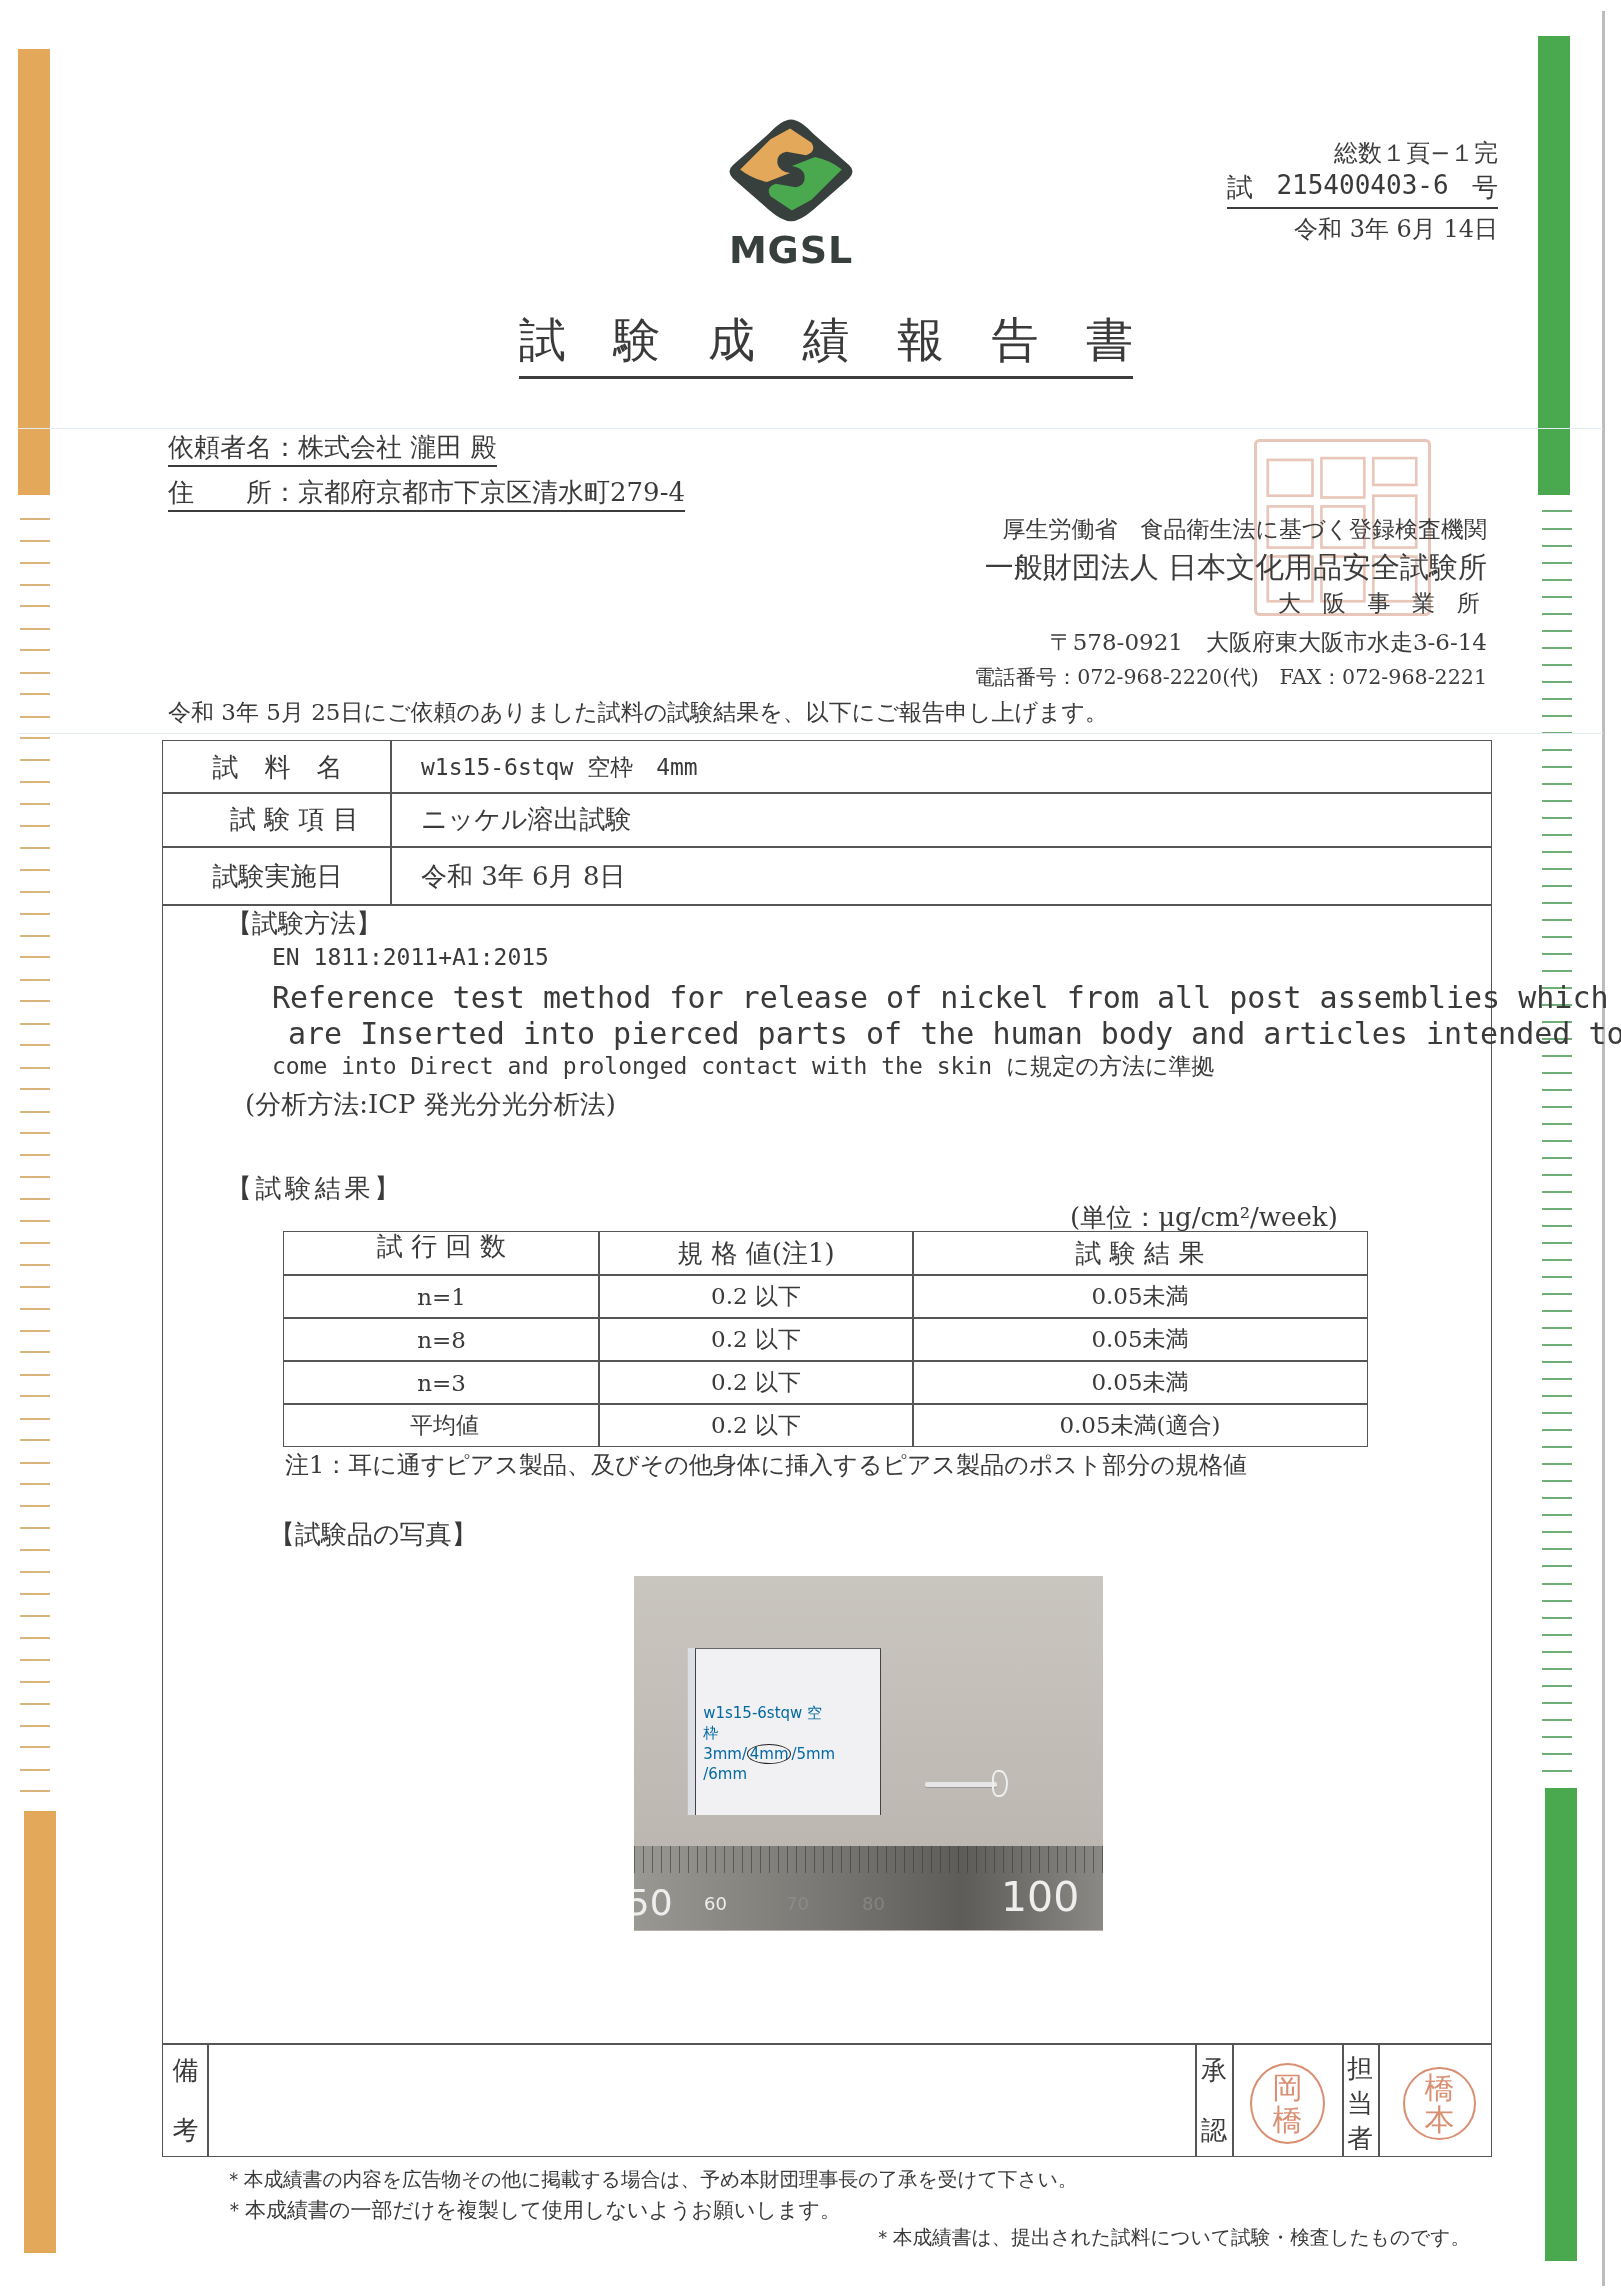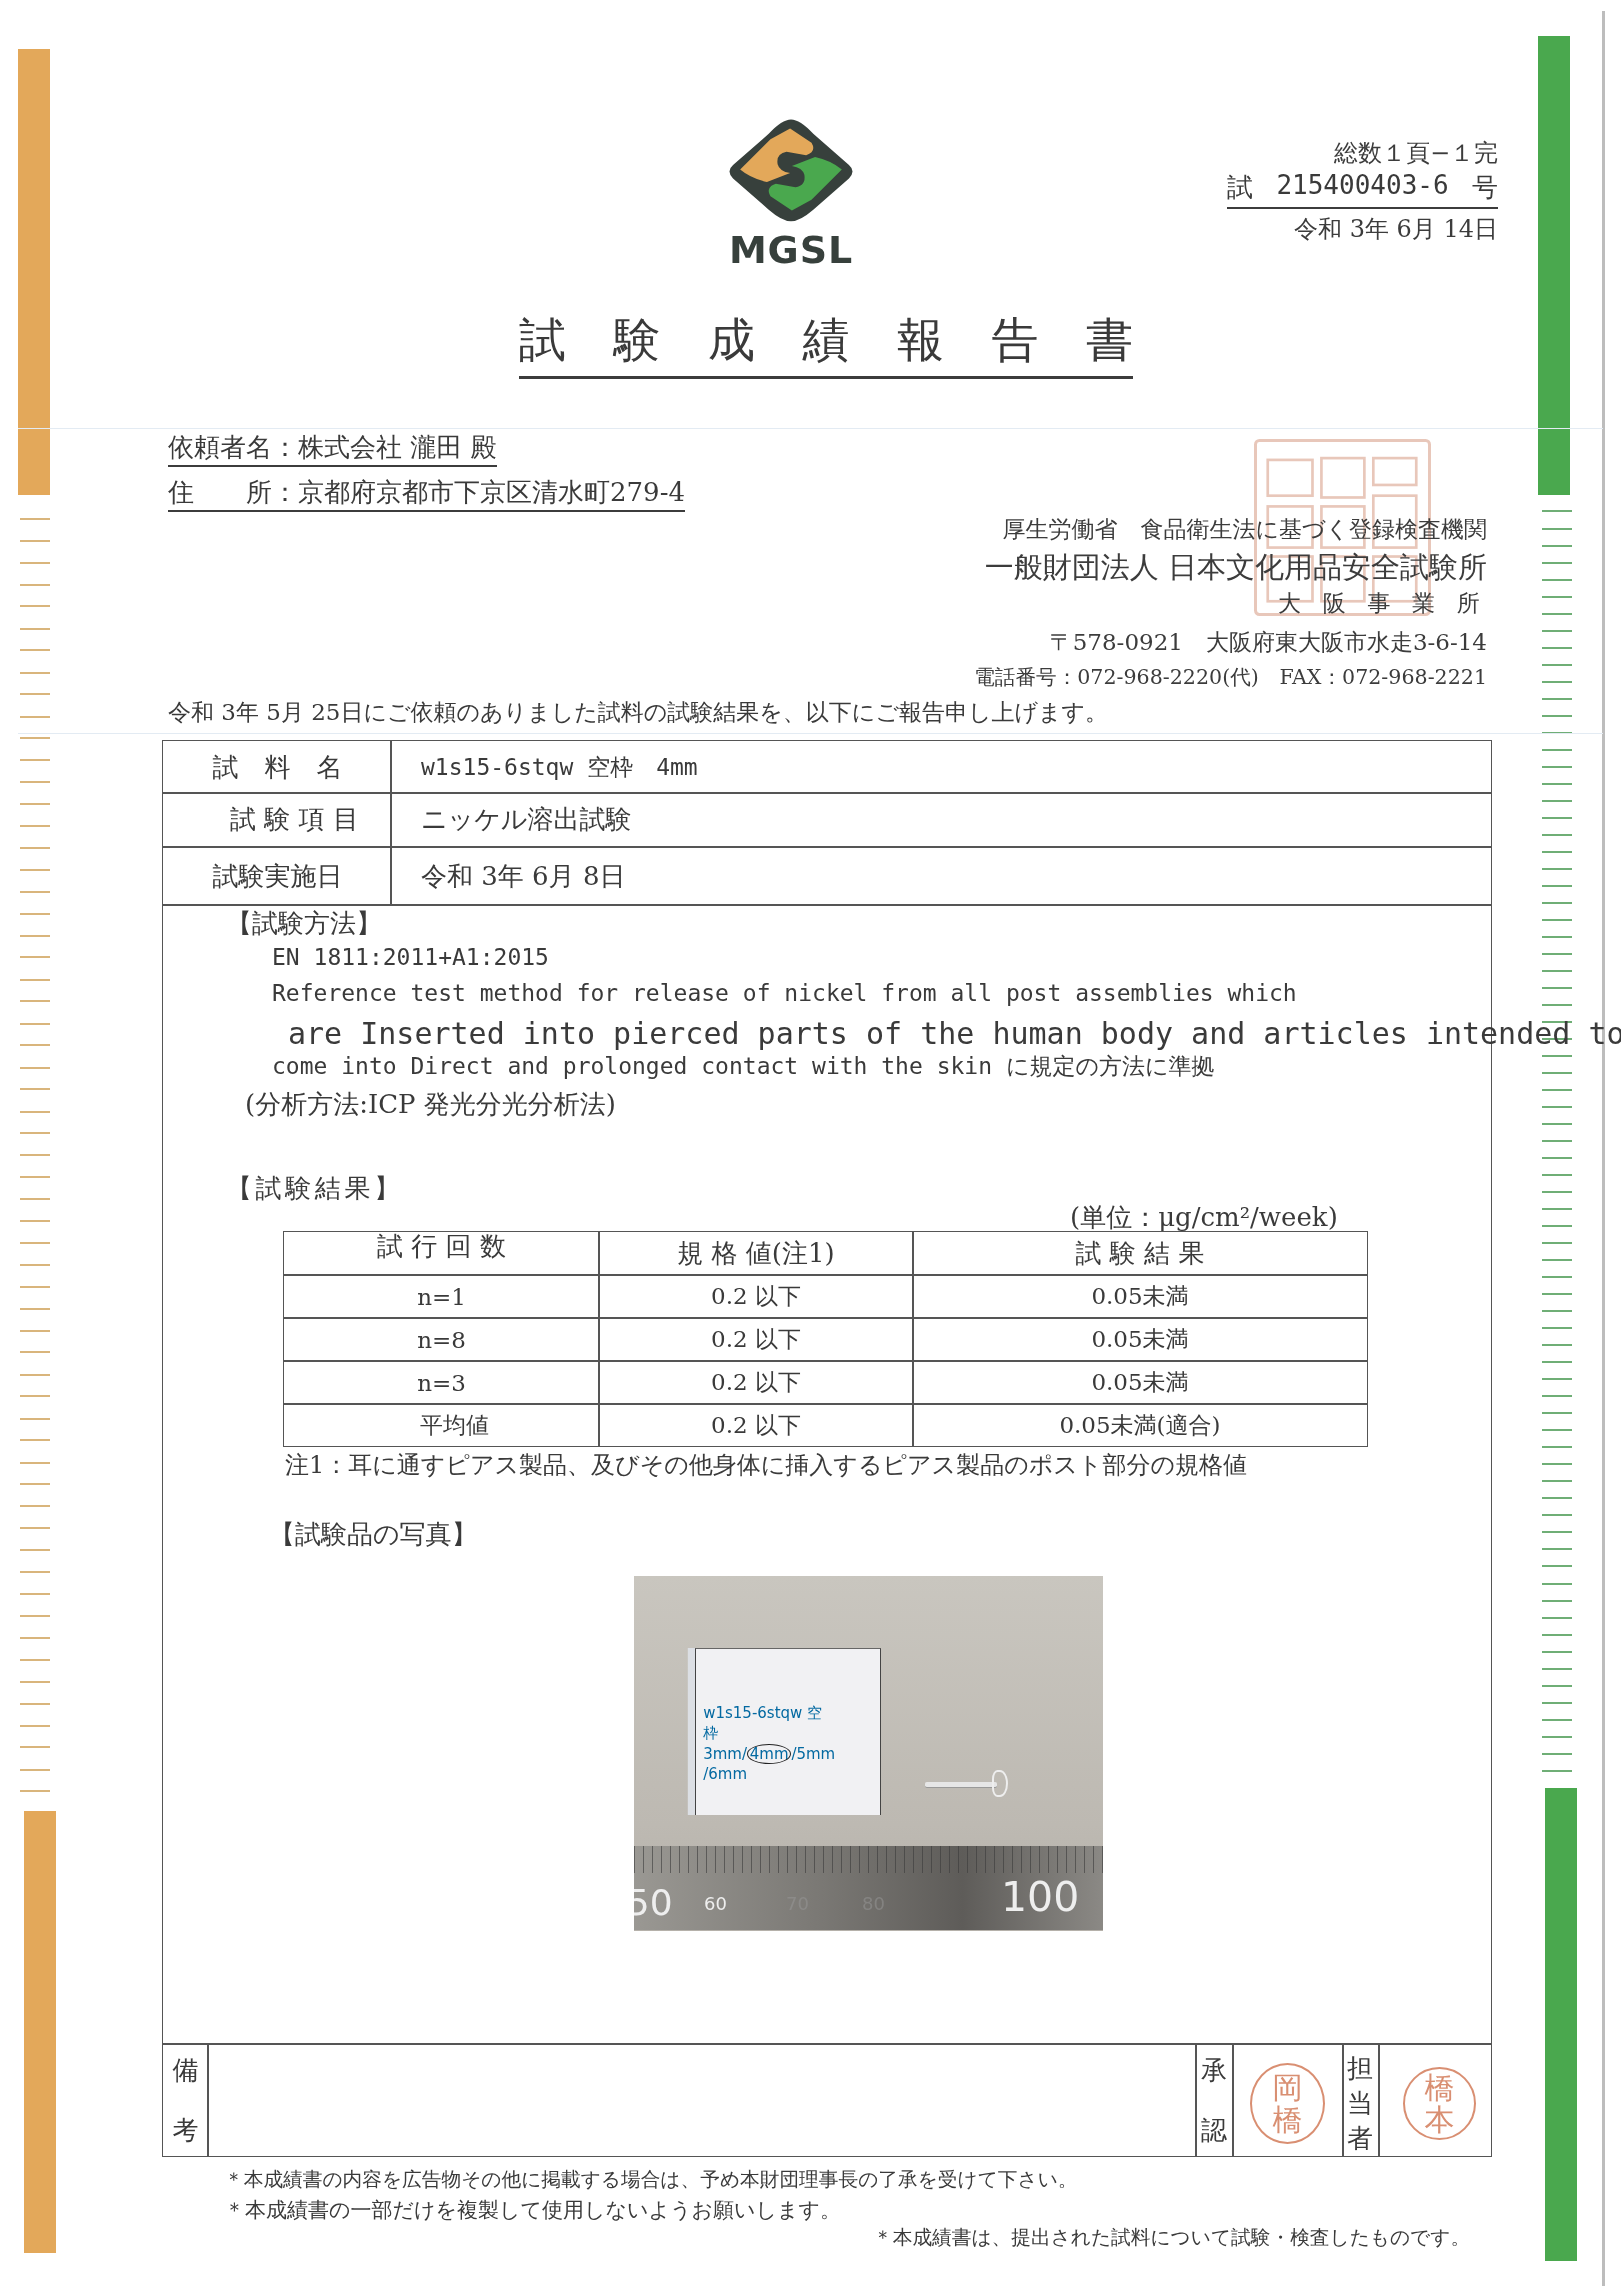--- a/index.html
+++ b/index.html
@@ -242,21 +242,21 @@
 
 <div class="cell t28" style="left:164px;top:742px;width:227px;height:50px;justify-content:center;">試　料　名</div>
 <div class="cell t26 mono" style="left:421px;top:742px;width:1030px;height:50px;">w1s15-6stqw 空枠　4mm</div>
 <div class="cell t28" style="left:164px;top:793px;width:261px;height:53px;justify-content:center;">試 験 項 目</div>
 <div class="cell t28" style="left:421px;top:793px;width:1030px;height:53px;">ニッケル溶出試験</div>
 <div class="cell t28" style="left:164px;top:848px;width:227px;height:56px;justify-content:center;">試験実施日</div>
 <div class="cell t28" style="left:421px;top:848px;width:1030px;height:56px;">令和 3年 6月 8日</div>
 
 <div class="abs t28" style="left:226px;top:906px;">【試験方法】</div>
 <div class="abs mono" style="left:272px;top:944px;font-size:23px;">EN 1811:2011+A1:2015</div>
-<div class="abs mono" style="left:272px;top:980px;font-size:23px;white-space:pre;">Reference test method for release of nickel from all post assemblies which</div>
+<div class="abs mono" style="left:272px;top:980px;font-size:30px;white-space:pre;">Reference test method for release of nickel from all post assemblies which</div>
 <div class="abs mono" style="left:288px;top:1016px;font-size:30px;white-space:pre;">are Inserted into pierced parts of the human body and articles intended to</div>
 <div class="abs mono" style="left:272px;top:1051px;font-size:23px;white-space:pre;">come into Direct and prolonged contact with the skin に規定の方法に準拠</div>
 <div class="abs t28" style="left:245px;top:1087px;">(分析方法:ICP 発光分光分析法)</div>
 
 <div class="abs t28" style="left:226px;top:1171px;letter-spacing:3.6px;">【試験結果】</div>
 <div class="abs t28" style="left:1070px;top:1200px;">(単位：μg/cm²/week)</div>
 
 <div class="box" style="left:283px;top:1231px;width:1085px;height:216px;"></div>
 <div class="vline" style="left:598px;top:1231px;height:216px;"></div>
 <div class="vline" style="left:912px;top:1231px;height:216px;"></div>
@@ -271,21 +271,21 @@
 
 <div class="cell t26" style="left:285px;top:1276px;width:313px;height:41px;justify-content:center;">n=1</div>
 <div class="cell t26" style="left:600px;top:1276px;width:312px;height:41px;justify-content:center;">0.2 以下</div>
 <div class="cell t26" style="left:913px;top:1276px;width:454px;height:41px;justify-content:center;">0.05未満</div>
 <div class="cell t26" style="left:285px;top:1319px;width:313px;height:41px;justify-content:center;">n=8</div>
 <div class="cell t26" style="left:600px;top:1319px;width:312px;height:41px;justify-content:center;">0.2 以下</div>
 <div class="cell t26" style="left:913px;top:1319px;width:454px;height:41px;justify-content:center;">0.05未満</div>
 <div class="cell t26" style="left:285px;top:1362px;width:313px;height:41px;justify-content:center;">n=3</div>
 <div class="cell t26" style="left:600px;top:1362px;width:312px;height:41px;justify-content:center;">0.2 以下</div>
 <div class="cell t26" style="left:913px;top:1362px;width:454px;height:41px;justify-content:center;">0.05未満</div>
-<div class="cell t26" style="left:298px;top:1405px;width:313px;height:41px;justify-content:center;text-align:right;">平均値</div>
+<div class="cell t26" style="left:288px;top:1405px;width:313px;height:41px;justify-content:center;text-align:right;">平均値</div>
 <div class="cell t26" style="left:600px;top:1405px;width:312px;height:41px;justify-content:center;">0.2 以下</div>
 <div class="cell t26" style="left:913px;top:1405px;width:454px;height:41px;justify-content:center;">0.05未満(適合)</div>
 
 <div class="abs" style="left:285px;top:1449px;font-size:24px;">注1：耳に通すピアス製品、及びその他身体に挿入するピアス製品のポスト部分の規格値</div>
 
 <div class="abs t28" style="left:269px;top:1517px;">【試験品の写真】</div>
 <div class="photo">
   <div class="abs" style="left:61px;top:72px;width:186px;height:167px;background:#f1f1f3;border-left:1.8px solid #444;border-right:1.8px solid #444;border-top:1.8px solid #666;box-shadow:-7.2px 0 0 #dcdfe4;font-family:'DejaVu Sans','Liberation Sans',sans-serif;font-size:15px;color:#0369a1;padding:54px 0 0 7.2px;box-sizing:border-box;line-height:1.35;">
     <div>w1s15-6stqw 空</div>
     <div>枠</div>

